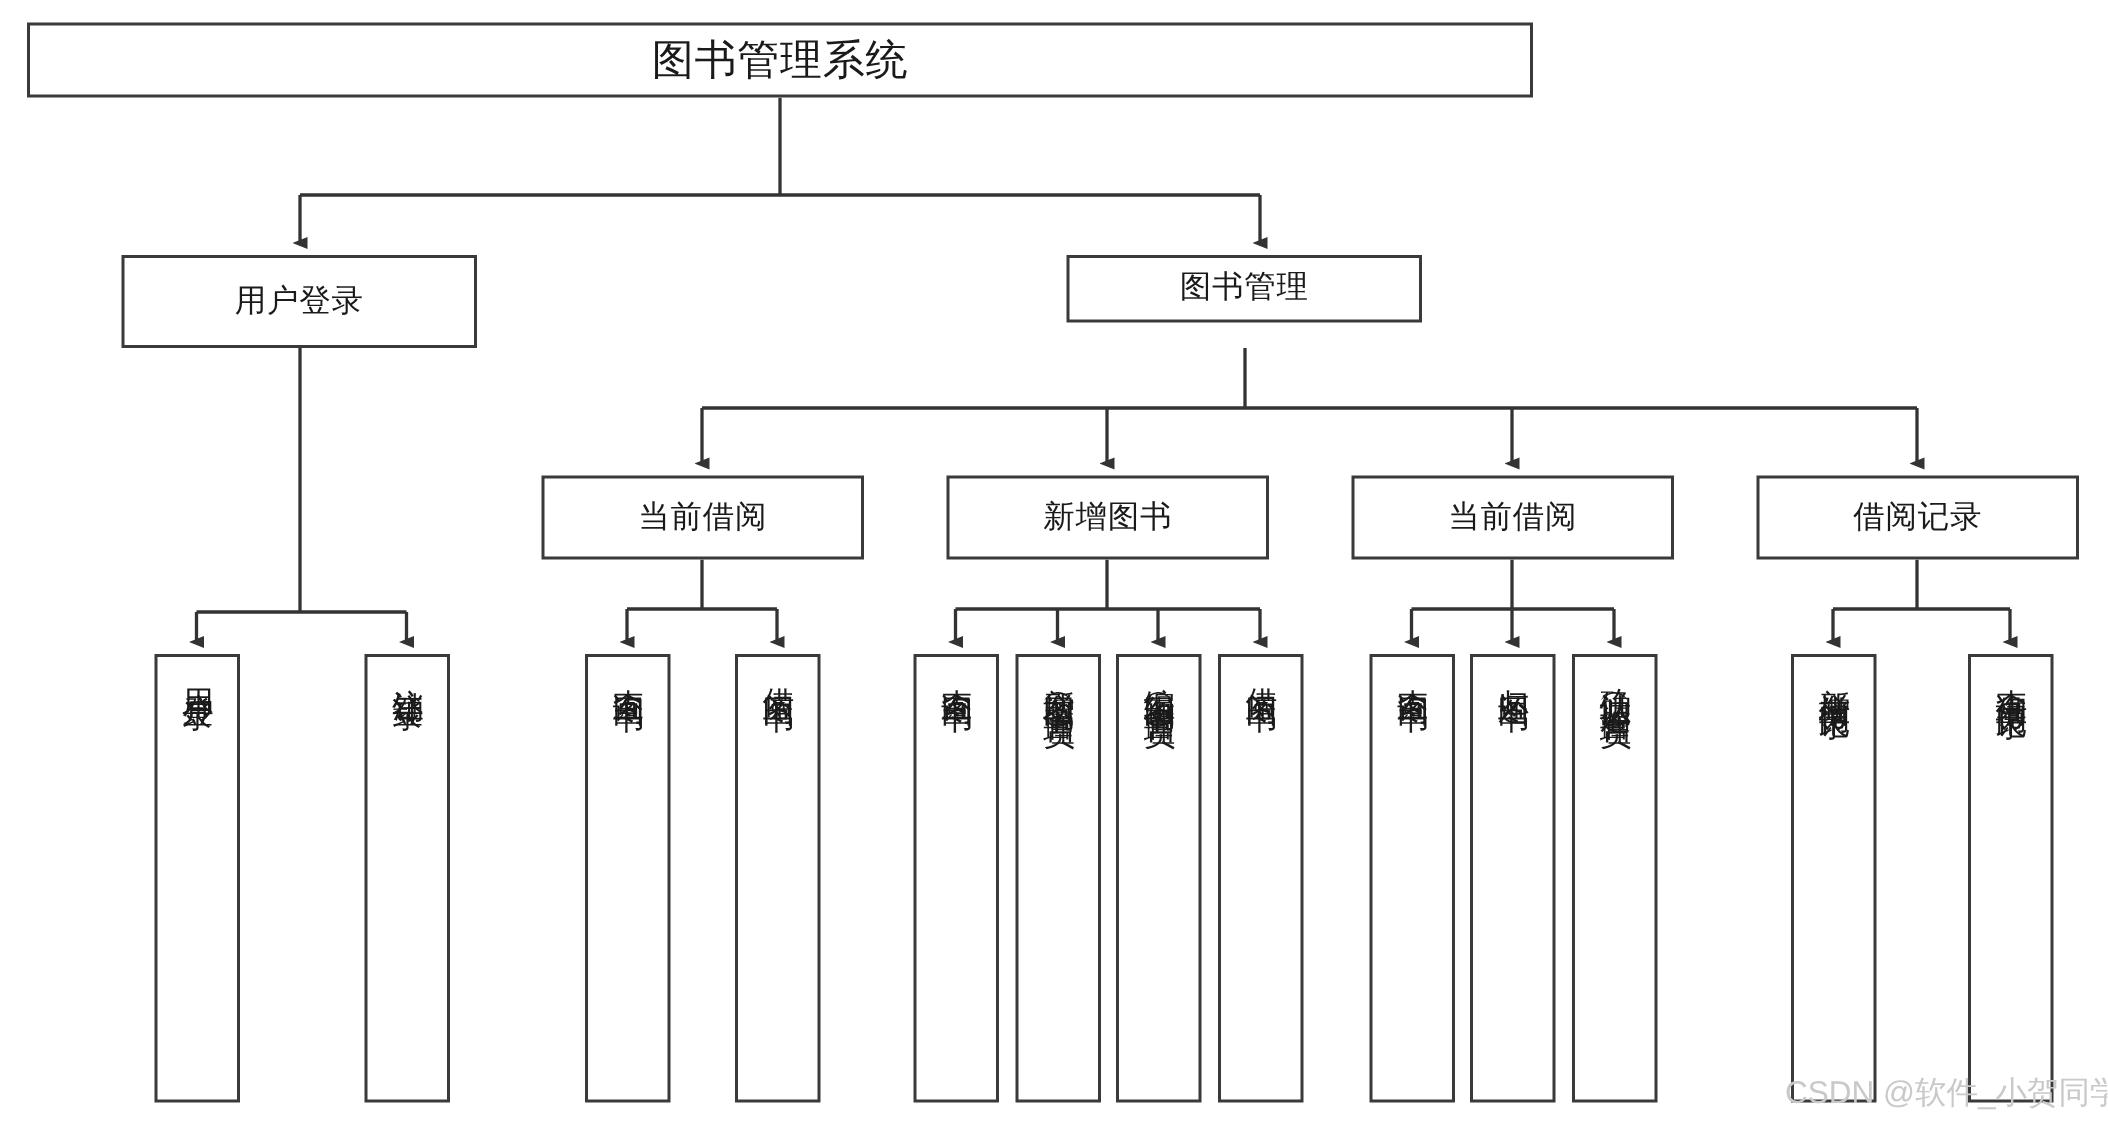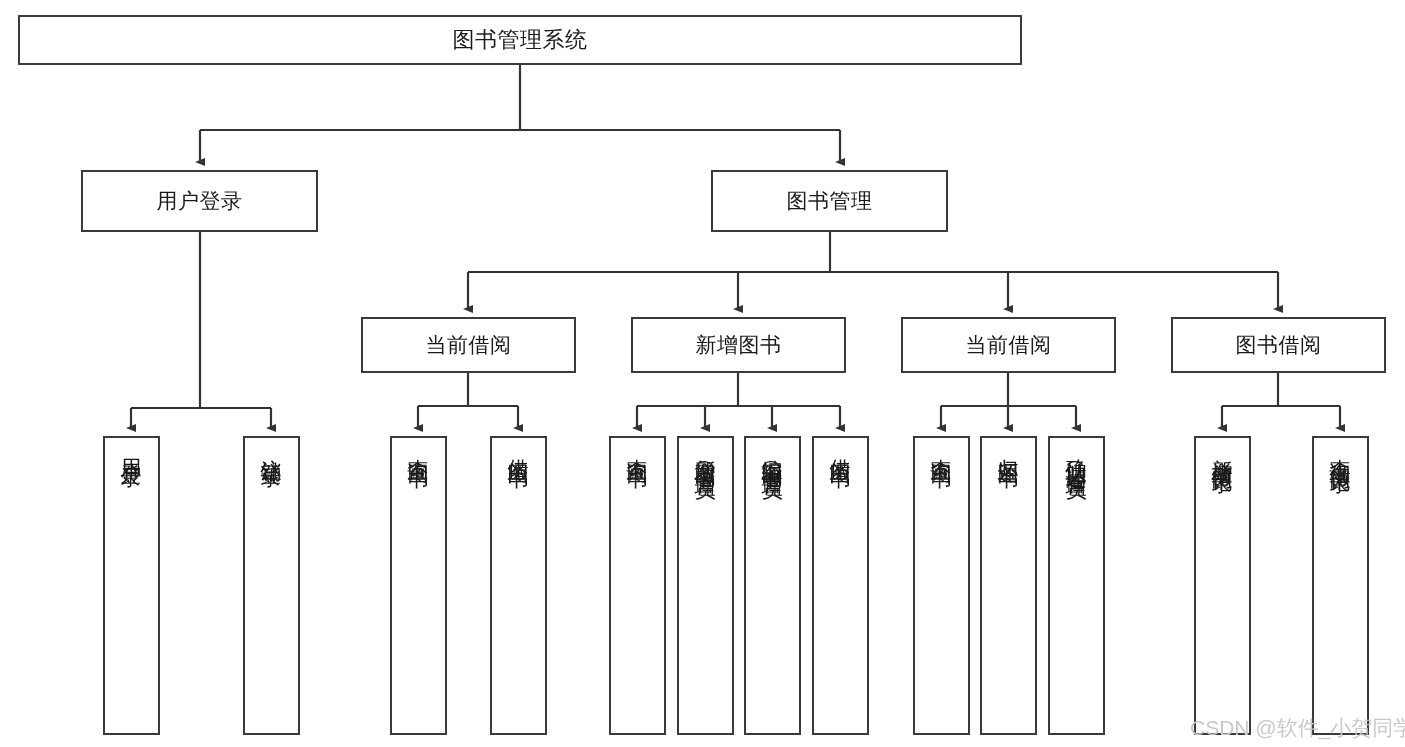--- a/index.html
+++ b/index.html
@@ -39,21 +39,21 @@
     display: block;
     text-align: center;
     line-height: 1.15;
     white-space: nowrap;
   }
   .node.horiz .label {
     font-size: 21px;
     letter-spacing: 0.5px;
   }
   .node.root .label {
-    font-size: 22px;
+    font-size: 28px;
     letter-spacing: 0.5px;
   }
   
   .node.vert {
     align-items: flex-start;
     padding-top: 4px;
   }
   .node.vert .label {
     writing-mode: vertical-rl;
     text-orientation: upright;
@@ -125,35 +125,35 @@
     </g>
   </svg>
 
   <div class="node root" style="left:18px; top:15px; width:1004px; height:50px;">
     <span class="label">图书管理系统</span>
   </div>
 
   <div class="node horiz" style="left:81px; top:170px; width:237px; height:62px;">
     <span class="label">用户登录</span>
   </div>
-  <div class="node horiz" style="left:711px; top:170px; width:237px; height:62px;">
+  <div class="node horiz" style="left:711px; top:170px; width:237px; height:45px;">
     <span class="label">图书管理</span>
   </div>
 
   <div class="node horiz" style="left:361px; top:317px; width:215px; height:56px;">
     <span class="label">当前借阅</span>
   </div>
   <div class="node horiz" style="left:631px; top:317px; width:215px; height:56px;">
     <span class="label">新增图书</span>
   </div>
   <div class="node horiz" style="left:901px; top:317px; width:215px; height:56px;">
     <span class="label">当前借阅</span>
   </div>
   <div class="node horiz" style="left:1171px; top:317px; width:215px; height:56px;">
-    <span class="label">图书借阅</span>
+    <span class="label">借阅记录</span>
   </div>
 
   <div class="node vert" style="left:103px; top:436px; width:57px; height:299px;">
     <span class="label">用户登录</span>
   </div>
   <div class="node vert" style="left:243px; top:436px; width:57px; height:299px;">
     <span class="label">注销登录</span>
   </div>
 
   <div class="node vert" style="left:390px; top:436px; width:57px; height:299px;">

